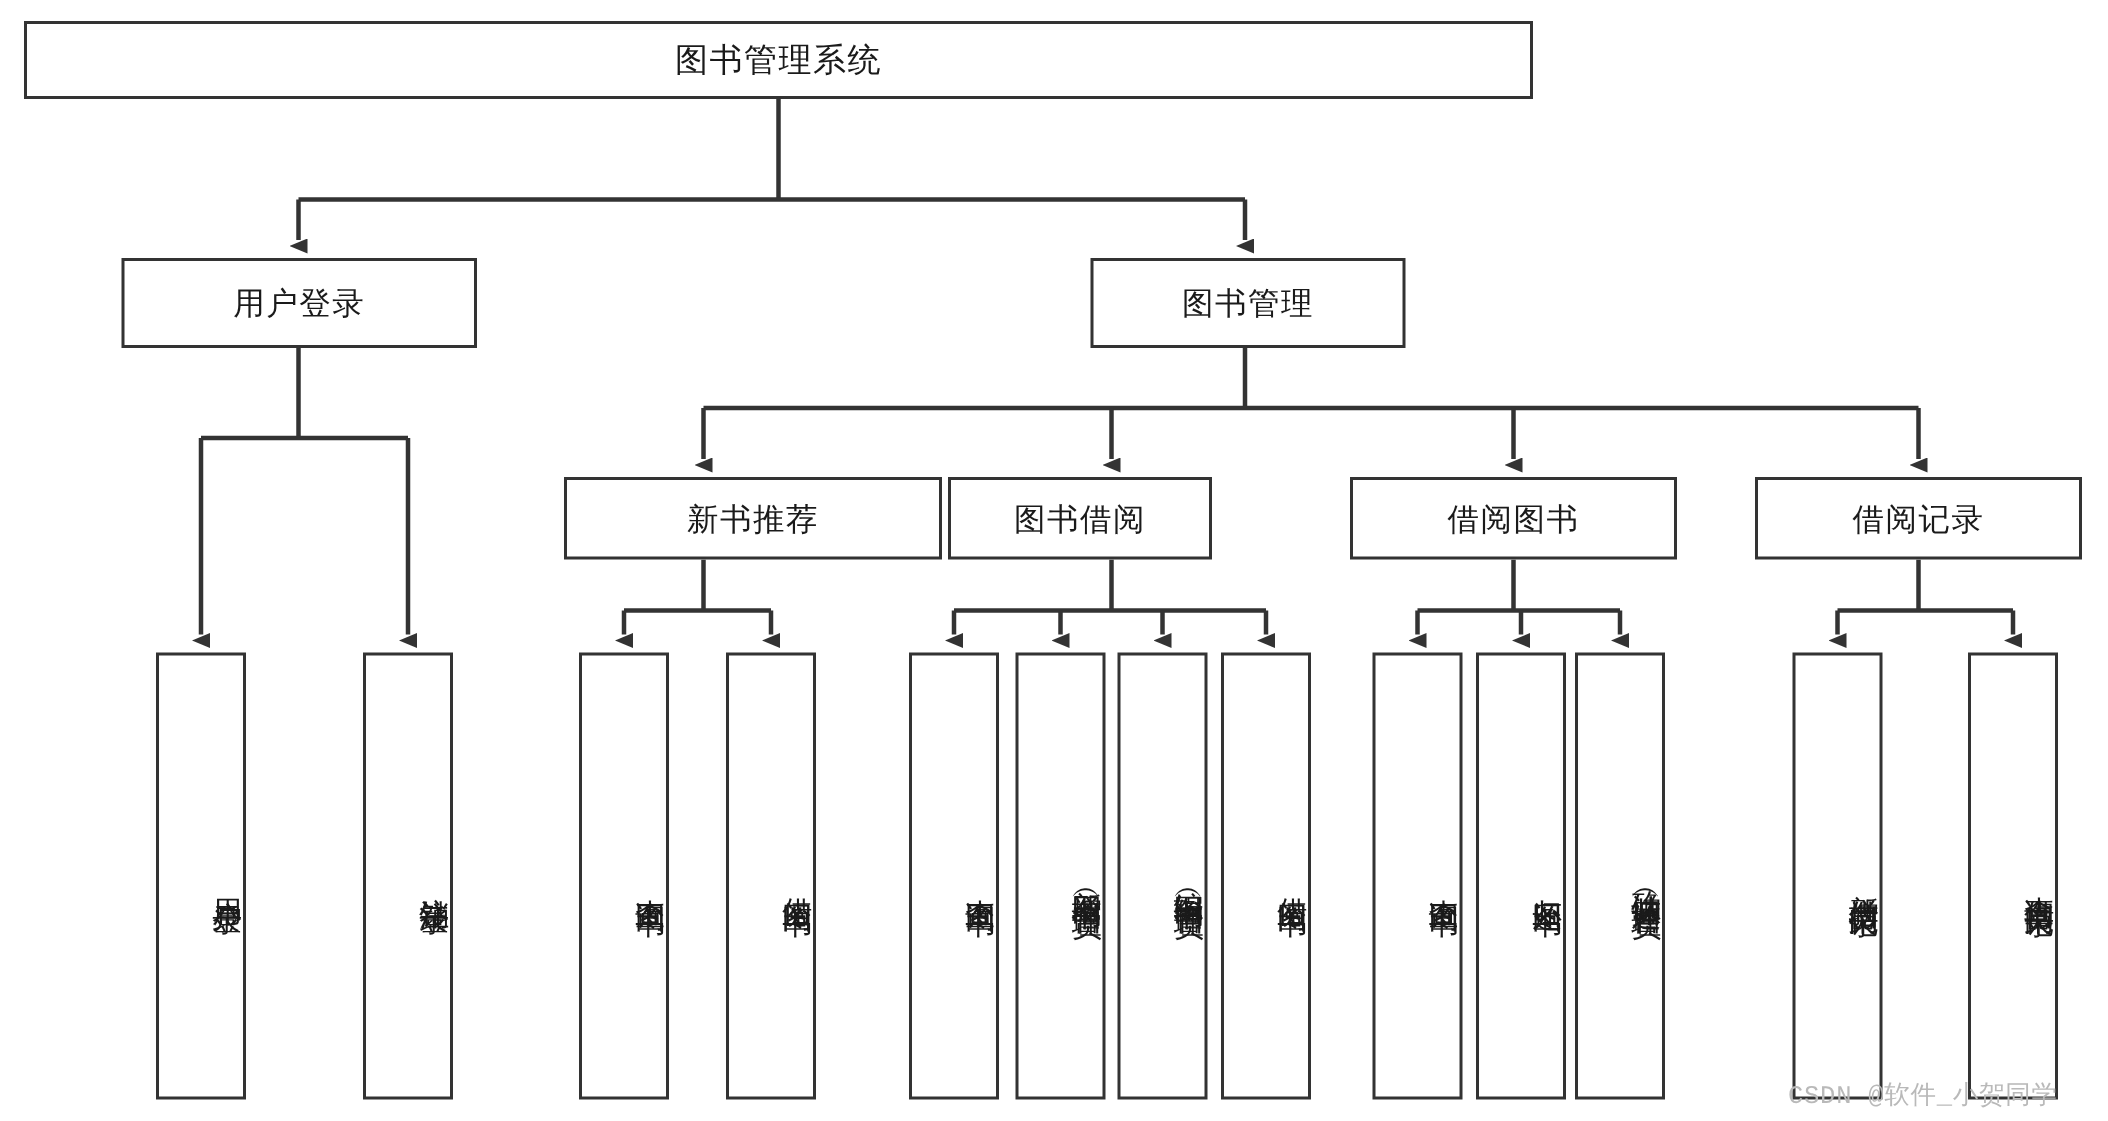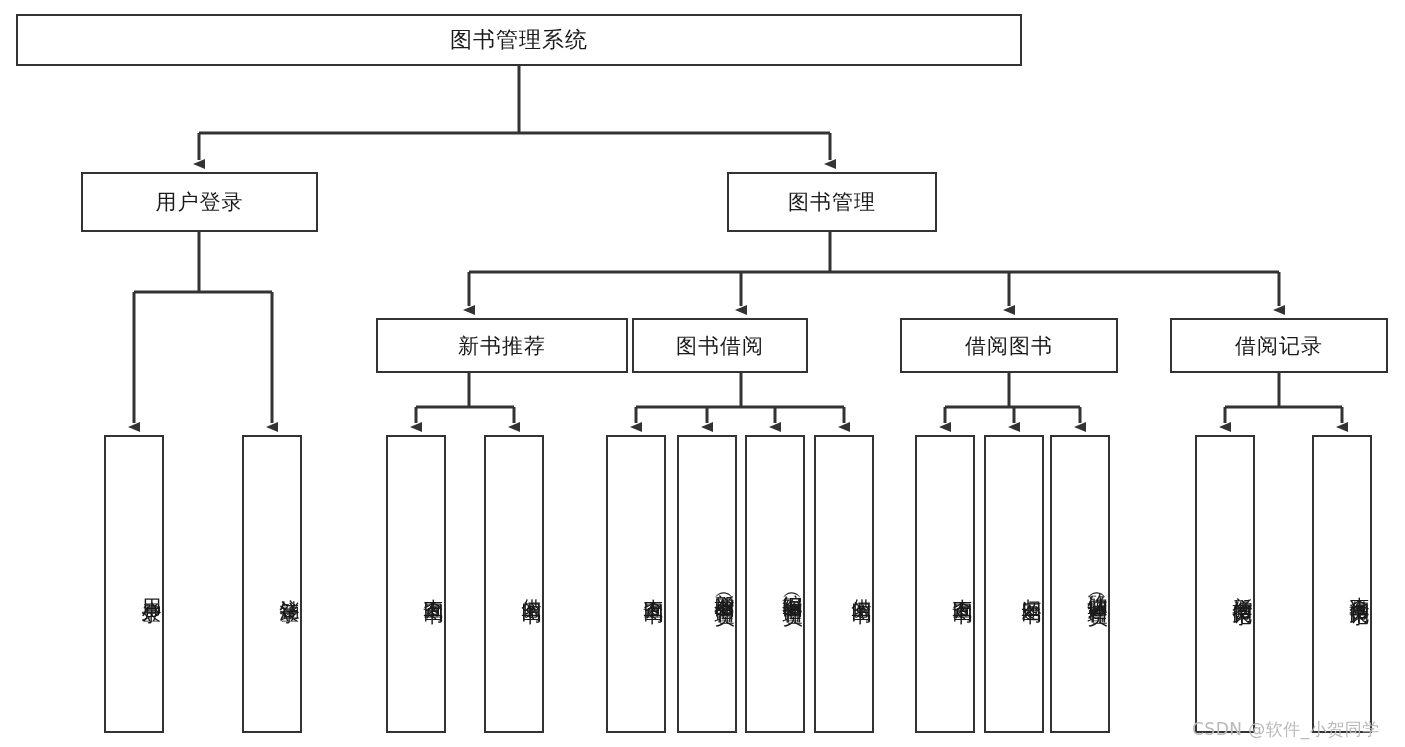--- a/index.html
+++ b/index.html
@@ -137,15 +137,15 @@
   <div class="node vert" style="left:745px; top:435px; width:60px; height:298px;">编辑图书（管理员）</div>
   <div class="node vert" style="left:814px; top:435px; width:60px; height:298px;">借阅图书</div>
 
   <div class="node vert" style="left:915px; top:435px; width:60px; height:298px;">查询图书</div>
   <div class="node vert" style="left:984px; top:435px; width:60px; height:298px;">归还图书</div>
   <div class="node vert" style="left:1050px; top:435px; width:60px; height:298px;">确认归还（管理员）</div>
 
   <div class="node vert" style="left:1195px; top:435px; width:60px; height:298px;">新增借阅记录</div>
   <div class="node vert" style="left:1312px; top:435px; width:60px; height:298px;">查询借阅记录</div>
 
-  <div class="watermark" style="left:1192px; top:718px;">CSDN @软件_小贺同学</div>
+  <div class="watermark" style="left:1192px; top:718px;font-family:Liberation Mono, monospace;">CSDN @软件_小贺同学</div>
 
 </div>
 
 </body></html>

